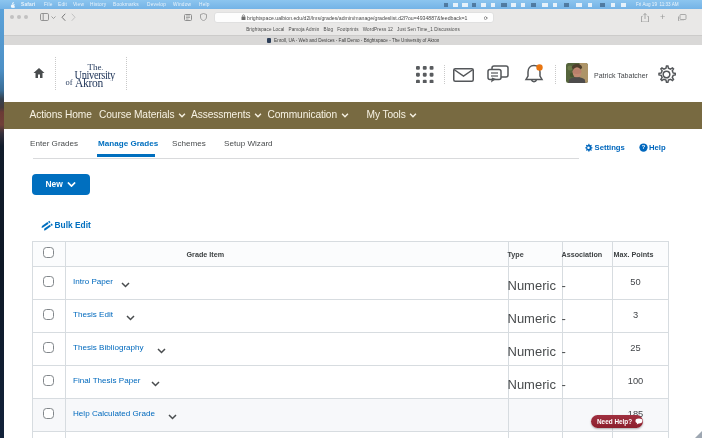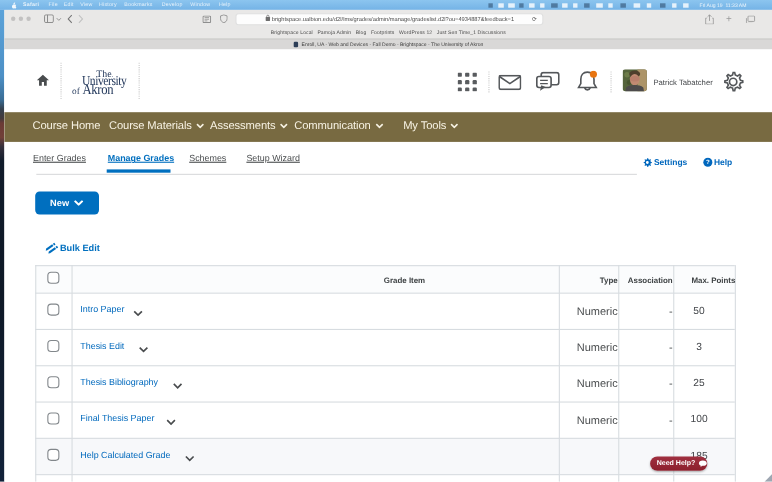--- a/index.html
+++ b/index.html
@@ -40,44 +40,44 @@
 .hicon { position:absolute; }
 #uname { left:590px; top:27px; font-size:7px; color:#44474a; }
 
 
 #navbar { left:0; top:57px; width:698px; height:27.5px; background:#786a41; color:#f7f2e3; font-size:10.2px; letter-spacing:-0.1px; }
 #navbar span.it { position:absolute; top:7px; white-space:nowrap; }
 #navbar svg { margin-left:1px; }
 
 
 #tabsrow { left:0; top:84.5px; width:698px; }
-.gtab { position:absolute; top:10px; font-size:8.1px; color:#494c4e; white-space:nowrap;text-decoration:underline; }
+.gtab { position:absolute; top:10px; font-size:8.1px; color:#494c4e; white-space:nowrap; }
 .gtab.active { color:#006fbf; font-weight:bold; }
 #tabunderline { position:absolute; left:93px; top:25px; width:58px; height:2.5px; background:#006fbf; }
 #tabborder { position:absolute; left:29px; top:28.5px; width:546px; height:1px; background:#d9dadc; }
 #settingslink, #helplink { position:absolute; top:13.5px; color:#0067bd; font-size:7.7px; font-weight:bold; }
 
 
 .btn { position:absolute; top:129.5px; height:20.5px; border-radius:4px; font-size:8.4px; font-weight:bold; display:flex; align-items:center; justify-content:center; }
 #btnnew { left:28px; width:58px; background:#006fbf; color:#fff; }
 #btnmore { left:92.5px; width:87px; background:#e8eaee; color:#494c4e; }
 
 
 #bulkedit { left:37px; top:175px; color:#006fbf; font-size:8.4px; font-weight:bold; }
 
 
 #gtable { left:27.5px; top:196.5px; width:636px; height:197px; }
 .hline { position:absolute; left:0; width:636px; height:1px; background:#d7dce0; }
 .vline { position:absolute; top:0; width:1px; height:197px; background:#d7dce0; }
 .cb { position:absolute; left:11px; width:11.8px; height:11.8px; border:1px solid #82878b; border-radius:3.5px; background:#fff; }
 .glink { position:absolute; left:41.5px; font-size:8.1px; color:#0069bd; white-space:nowrap; }
 .gchev { position:absolute; }
-.ctr { position:absolute; font-size:10px; color:#494c4e; text-align:right; }
+.ctr { position:absolute; font-size:13px; color:#494c4e; text-align:left; }
 .num { position:absolute; font-size:9.3px; color:#43464a; text-align:center; }
-.hdrtxt { position:absolute; font-size:7.2px; color:#3e4244; font-weight:bold; text-align:right; top:8.5px; }
+.hdrtxt { position:absolute; font-size:7.2px; color:#3e4244; font-weight:bold; text-align:left; top:8.5px; }
 
 
 #needhelp { left:587px; top:370px; width:52px; height:13.5px; white-space:nowrap; border-radius:7px;
   background:linear-gradient(#a03040,#8c1f2c); color:#fff; font-size:6.4px; font-weight:bold;
   display:flex; align-items:center; box-shadow:0 1px 2px rgba(0,0,0,.3); }
 </style>
 </head>
 <body>
 <div id="canvas">
 
@@ -221,21 +221,21 @@
         <path d="M2.5 20.5 L3.2 16.5 C5 14.8 8 14.2 11 14.2 C14 14.2 17 14.8 18.8 16.5 L19.5 20.5 Z" fill="#4d4b4b"></path>
       </svg>
       <div class="abs" id="uname">Patrick Tabatcher</div>
       <svg class="hicon" style="left:652px;top:19px" width="21" height="21" viewBox="0 0 24 24">
         <path fill="none" stroke="#54575a" stroke-width="1.7" d="M12 8.2 A3.8 3.8 0 1 0 12 15.8 A3.8 3.8 0 1 0 12 8.2 Z"></path>
         <path fill="none" stroke="#54575a" stroke-width="1.7" d="M12 2.2 L13.6 2.2 L14.2 4.8 L16.5 5.8 L18.8 4.4 L20 5.6 L18.6 7.9 L19.6 10.2 L22 10.8 L22 12.4 L19.6 13 L18.6 15.3 L20 17.6 L18.8 18.8 L16.5 17.4 L14.2 18.4 L13.6 21 L12 21 L11.4 18.4 L9.1 17.4 L6.8 18.8 L5.6 17.6 L7 15.3 L6 13 L3.4 12.4 L3.4 10.8 L6 10.2 L7 7.9 L5.6 5.6 L6.8 4.4 L9.1 5.8 L11.4 4.8 Z"></path>
       </svg>
     </div>
 
     <div class="abs" id="navbar">
-      <span class="it" style="left:25.5px">Course Home</span>
+      <span class="it" style="left:25.5px">Actions Home</span>
       <span class="it" style="left:95px">Course Materials <svg width="8" height="5" viewBox="0 0 9 6">
             <path d="M1 1 L4.5 4.5 L8 1" fill="none" stroke="#f7f2e3" stroke-width="1.7"></path>
           </svg></span>
       <span class="it" style="left:187px">Assessments <svg width="8" height="5" viewBox="0 0 9 6">
             <path d="M1 1 L4.5 4.5 L8 1" fill="none" stroke="#f7f2e3" stroke-width="1.7"></path>
           </svg></span>
       <span class="it" style="left:263.5px">Communication <svg width="8" height="5" viewBox="0 0 9 6">
             <path d="M1 1 L4.5 4.5 L8 1" fill="none" stroke="#f7f2e3" stroke-width="1.7"></path>
           </svg></span>
       <span class="it" style="left:362.5px">My Tools <svg width="8" height="5" viewBox="0 0 9 6">

